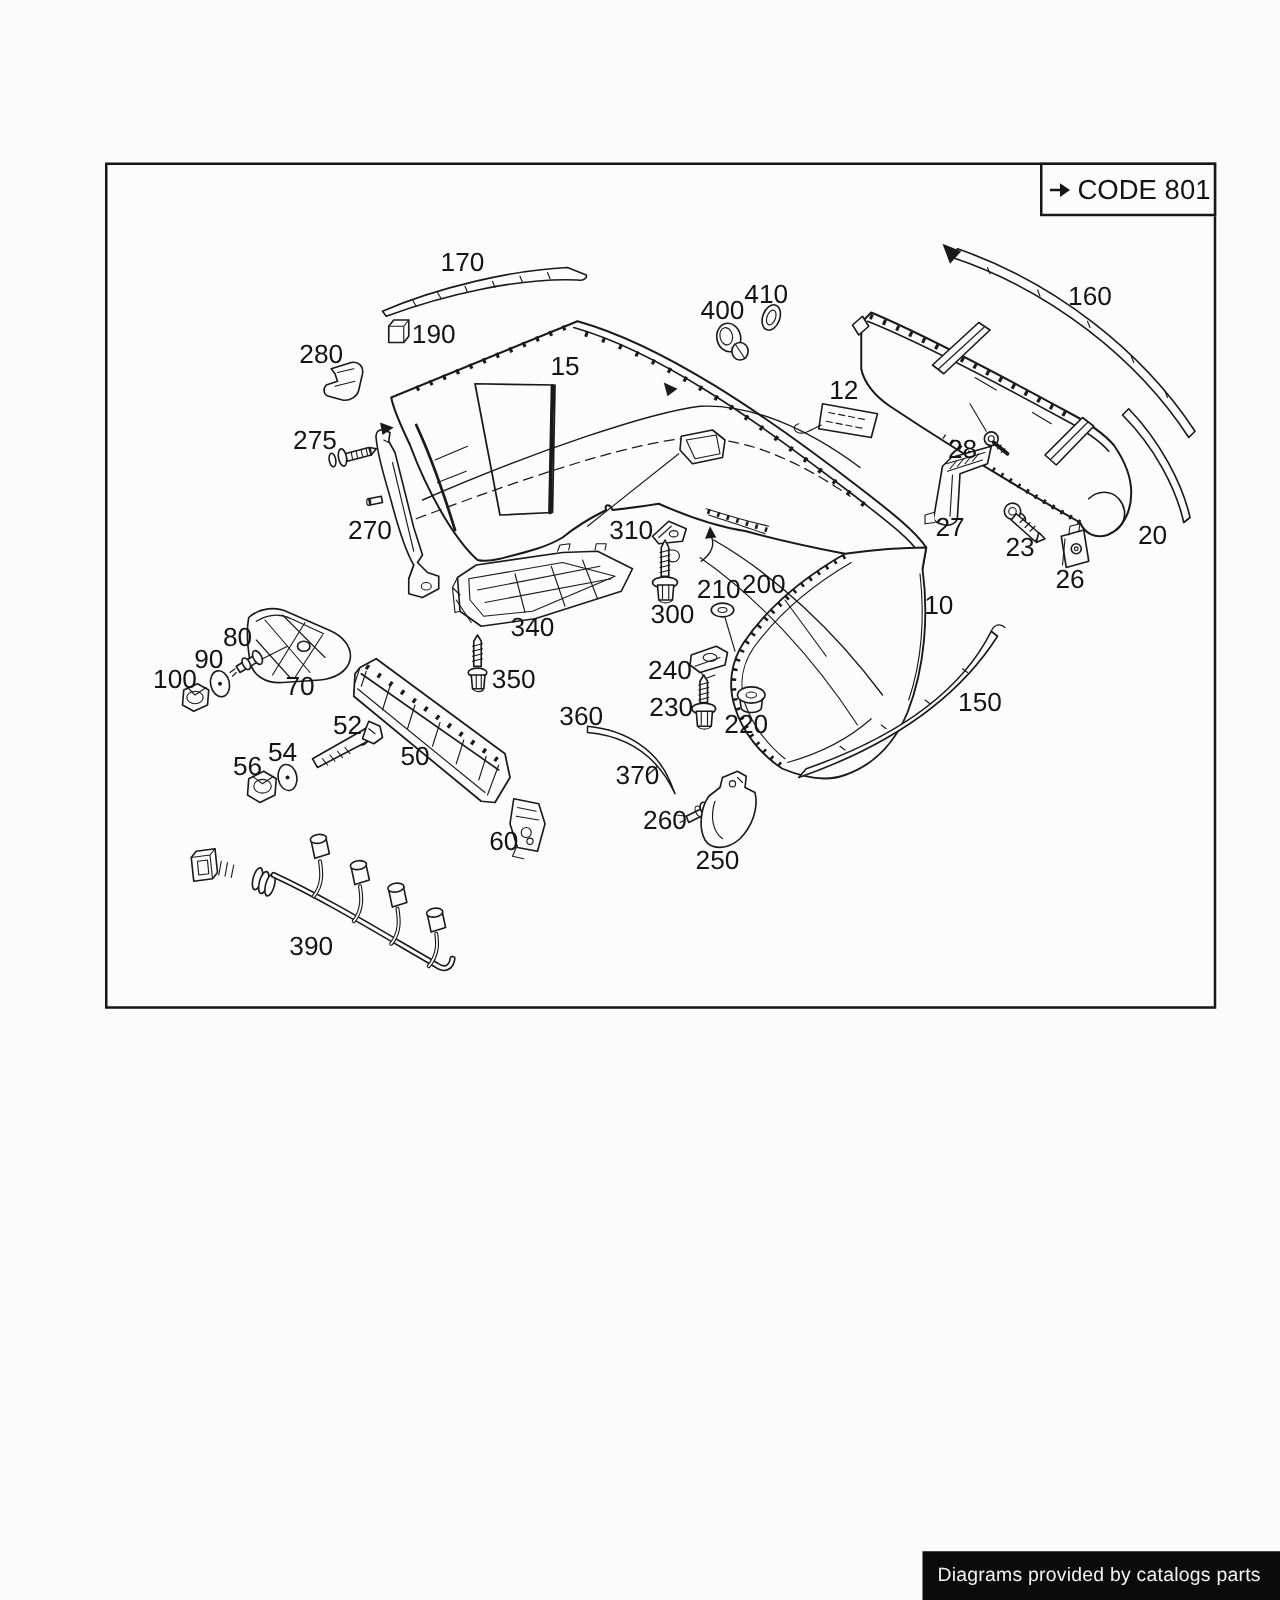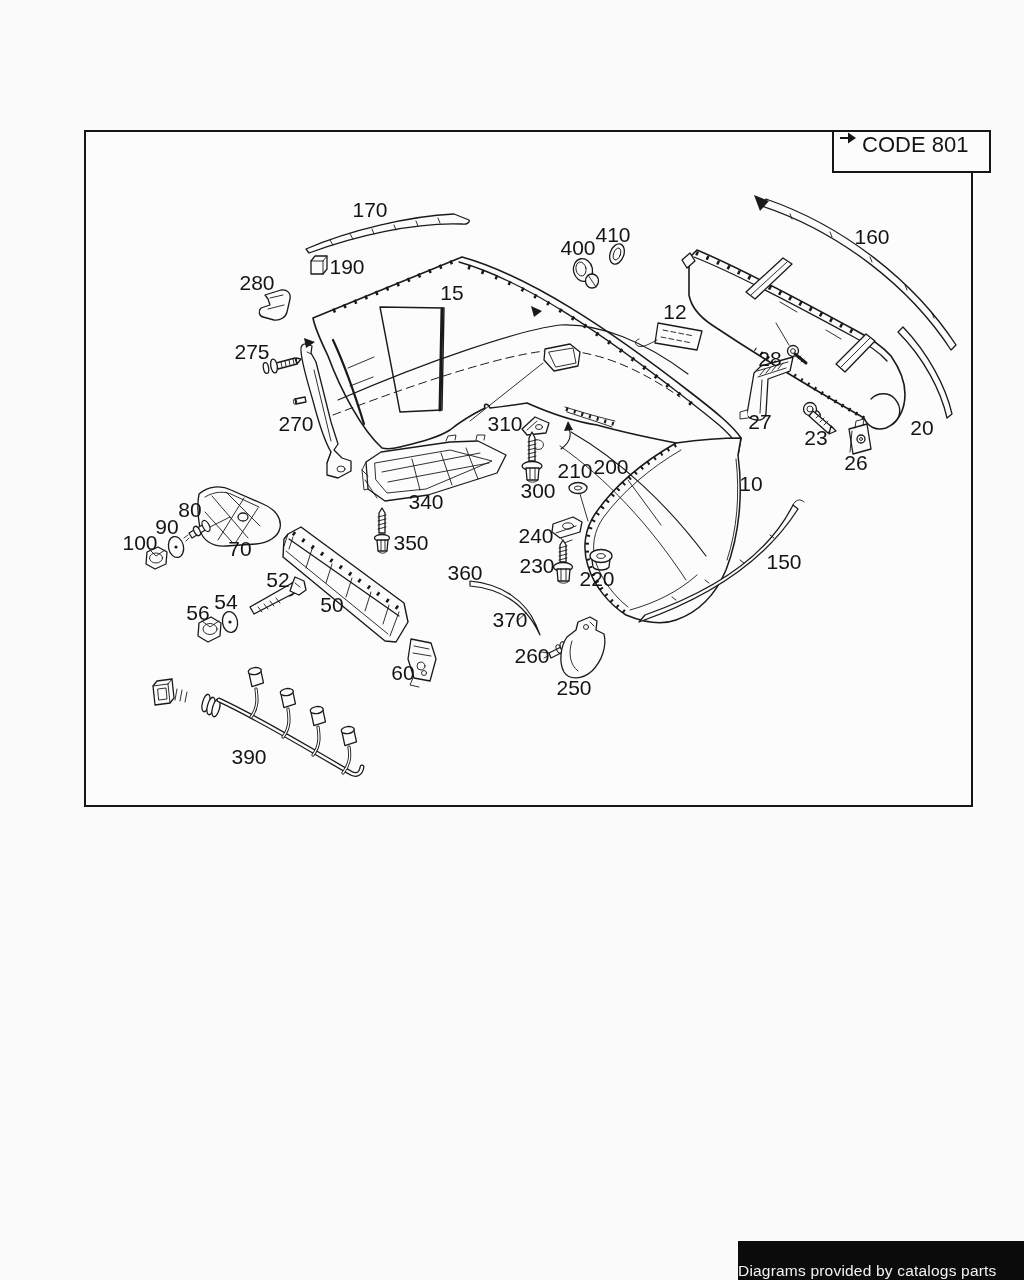--- a/index.html
+++ b/index.html
@@ -5,42 +5,42 @@
   :root{
     --page-bg:#fbfbfb; --paper:#fcfcfc; --line:#1a1a1a; --label:#141414;
     --footer-bg:#0b0b0b; --footer-text:#f2f2f2; --border:#161616;
   }
   *{margin:0;padding:0;box-sizing:border-box}
   html,body{width:1024px;height:1280px;overflow:hidden;background:var(--page-bg);
     font-family:"Liberation Sans",sans-serif;}
   .page{position:relative;width:1024px;height:1280px;background:var(--page-bg)}
   .diagram-box{position:absolute;left:84px;top:130px;width:889px;height:677px;
     border:2px solid var(--border);background:var(--paper)}
-  .code-box{position:absolute;left:832px;top:130px;width:159px;height:43px;
+  .code-box{position:absolute;left:832px;top:130px;width:141px;height:43px;
     border:2px solid var(--border);background:var(--paper);
-    display:flex;align-items:flex-start;gap:5px;padding-left:6px;z-index:3}
+    display:flex;align-items:center;gap:5px;padding-left:6px;z-index:3}
   .code-box span{font-size:22px;color:var(--label);letter-spacing:0px;white-space:nowrap}
   .art{position:absolute;left:0;top:0;width:1024px;height:1280px;z-index:2}
   .art .s{stroke:var(--line);fill:none;stroke-width:1.3;stroke-linecap:round;stroke-linejoin:round}
   .art .f{fill:var(--paper)}
   .art .fb{fill:var(--line);stroke:none}
   .art .t{stroke-width:0.9}
   .art .t2{stroke-width:1.6}
   .art .th{stroke-width:2.2}
   .art .d{stroke-dasharray:8 5;stroke-width:1}
   .art .dd{stroke-dasharray:5 3;stroke-width:0.9}
   .art .slots{stroke-width:4.2;stroke-dasharray:2.5 9;stroke-linecap:butt}
   .art .slots2{stroke-width:3.8;stroke-dasharray:2 6;stroke-linecap:butt}
   .art .tube{stroke:var(--line);stroke-width:5;fill:none;stroke-linecap:round}
   .art .tubein{stroke:var(--paper);stroke-width:2.4;fill:none;stroke-linecap:round}
   .art .btube{stroke:var(--line);stroke-width:3.2;fill:none;stroke-linecap:round}
   .art .btubein{stroke:var(--paper);stroke-width:1.4;fill:none;stroke-linecap:round}
   .part-label{font-family:"Liberation Sans",sans-serif;font-size:21px;fill:var(--label);text-anchor:middle}
   .footer-bar{position:absolute;left:738px;top:1241px;width:286px;height:39px;
-    background:var(--footer-bg);display:flex;align-items:flex-end;z-index:4}
+    background:var(--footer-bg);display:flex;align-items:center;padding-left:12px;z-index:4}
   .footer-bar span{font-family:"Liberation Sans",sans-serif;font-size:15.5px;
     letter-spacing:.2px;color:var(--footer-text);white-space:nowrap}
 </style>
 </head>
 <body>
 
 <div class="page">
 
   <div class="diagram-box"></div>
 

